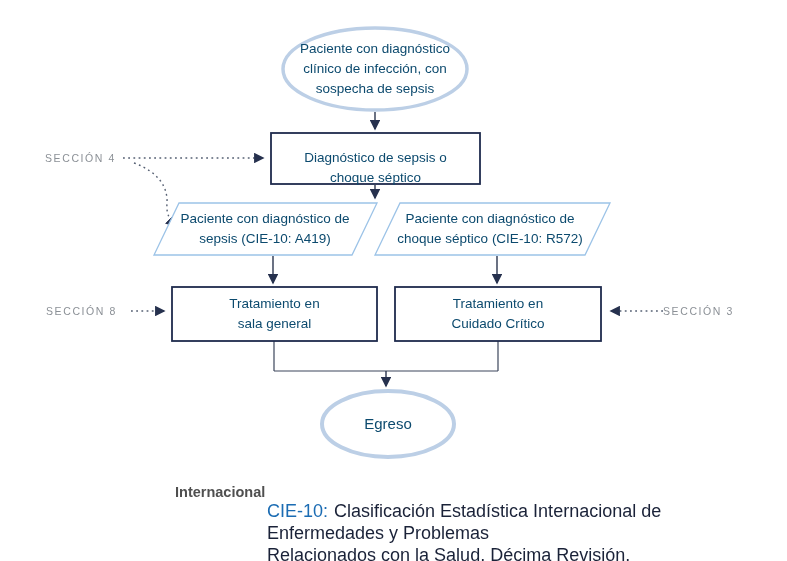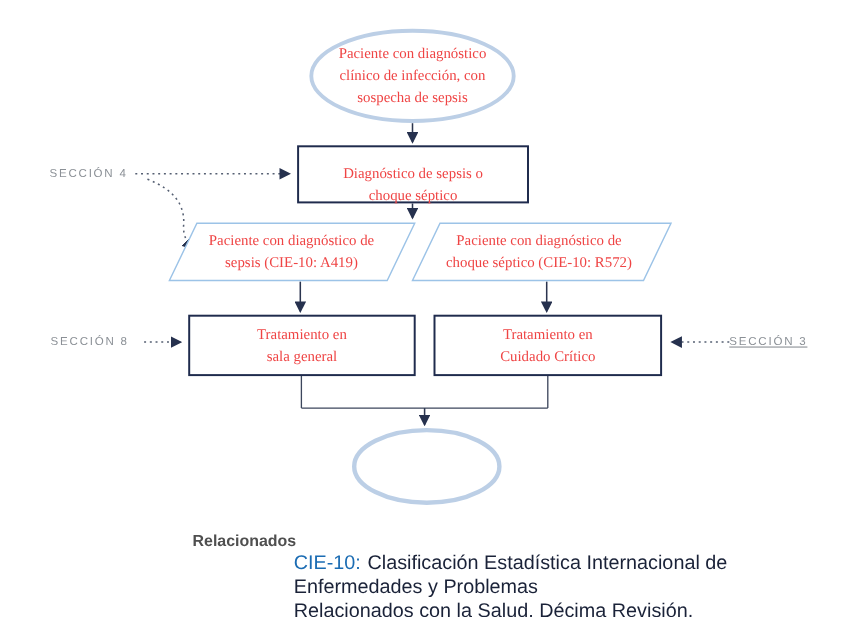--- a/index.html
+++ b/index.html
@@ -3,21 +3,21 @@
 <meta charset="utf-8">
 <style>
   html,body{margin:0;padding:0;background:#ffffff;}
   #stage{
     position:relative;width:787px;height:561px;background:#ffffff;overflow:hidden;
     font-family:"Liberation Sans","DejaVu Sans",sans-serif;
   }
   #shapes{position:absolute;left:0;top:0;}
   .node-text{
     position:absolute;display:flex;align-items:center;justify-content:center;
-    text-align:center;color:#ef4444;font-size:13.5px;line-height:20px;font-family:Liberation Serif, serif;
+    text-align:center;color:#0c4a6e;font-size:13.5px;line-height:20px;
   }
   .node-text span{white-space:pre-line;}
   .discharge-text{font-size:15px;}
   .section-label{
     position:absolute;color:#8b9096;font-size:10.5px;letter-spacing:1.6px;
     line-height:12px;
   }
   .footer-title{
     position:absolute;left:175px;top:484px;color:#4f4f4f;
     font-size:14.5px;font-weight:bold;line-height:17px;
@@ -87,24 +87,27 @@
   <div class="node-text" style="left:172px;top:287px;width:205px;height:54px;">
     <span>Tratamiento en
 sala general</span>
   </div>
 
   <div class="node-text" style="left:395px;top:287px;width:206px;height:54px;">
     <span>Tratamiento en
 Cuidado Crítico</span>
   </div>
 
+  <div class="node-text discharge-text" style="left:322px;top:392px;width:132px;height:64px;">
+    <span>Egreso</span>
+  </div>
 
   <div class="section-label" style="left:45px;top:152px;">SECCIÓN 4</div>
   <div class="section-label" style="left:46px;top:305px;">SECCIÓN 8</div>
-  <div class="section-label" style="left:663px;top:305px;text-decoration:underline;">SECCIÓN 3</div>
+  <div class="section-label" style="left:663px;top:305px;">SECCIÓN 3</div>
 
-  <div class="footer-title">Relacionados</div>
+  <div class="footer-title">Internacional</div>
   <div class="footer-def">
     <span class="term">CIE-10:</span><span class="def">Clasificación Estadística Internacional de Enfermedades y Problemas
 Relacionados con la Salud, Décima Revisión.</span>
   </div>
 
 </div>
 
 </body></html>

